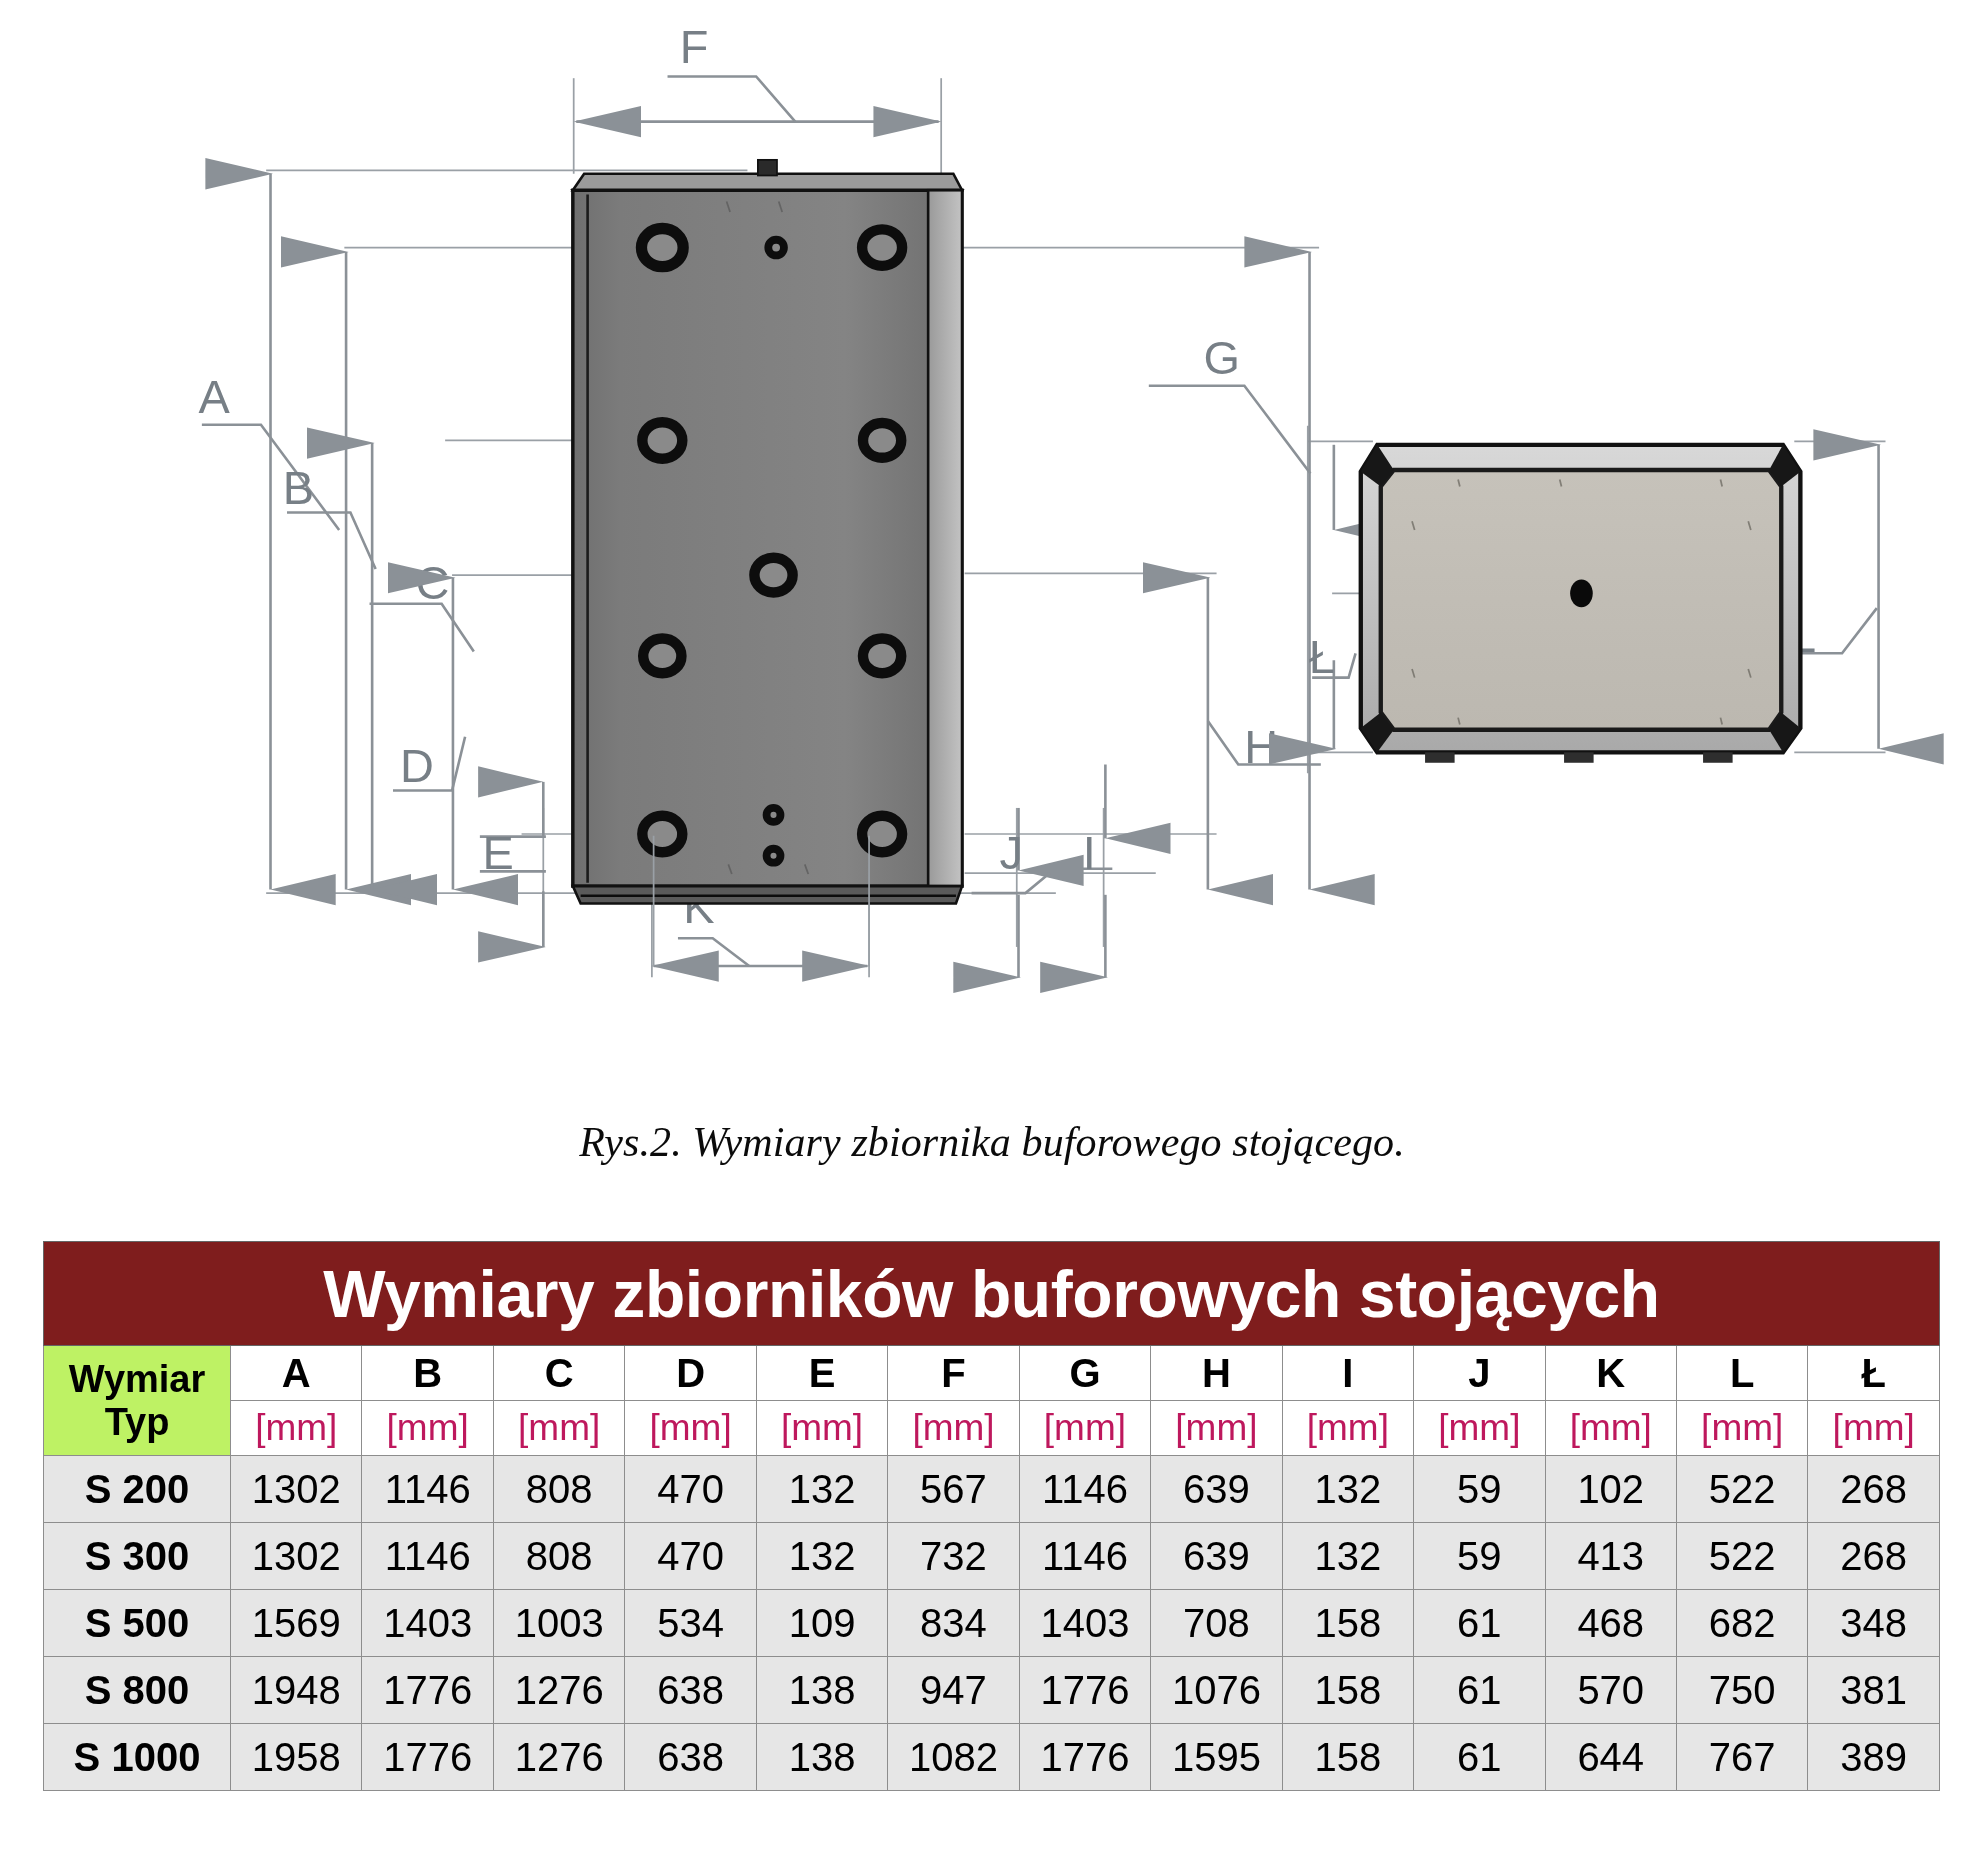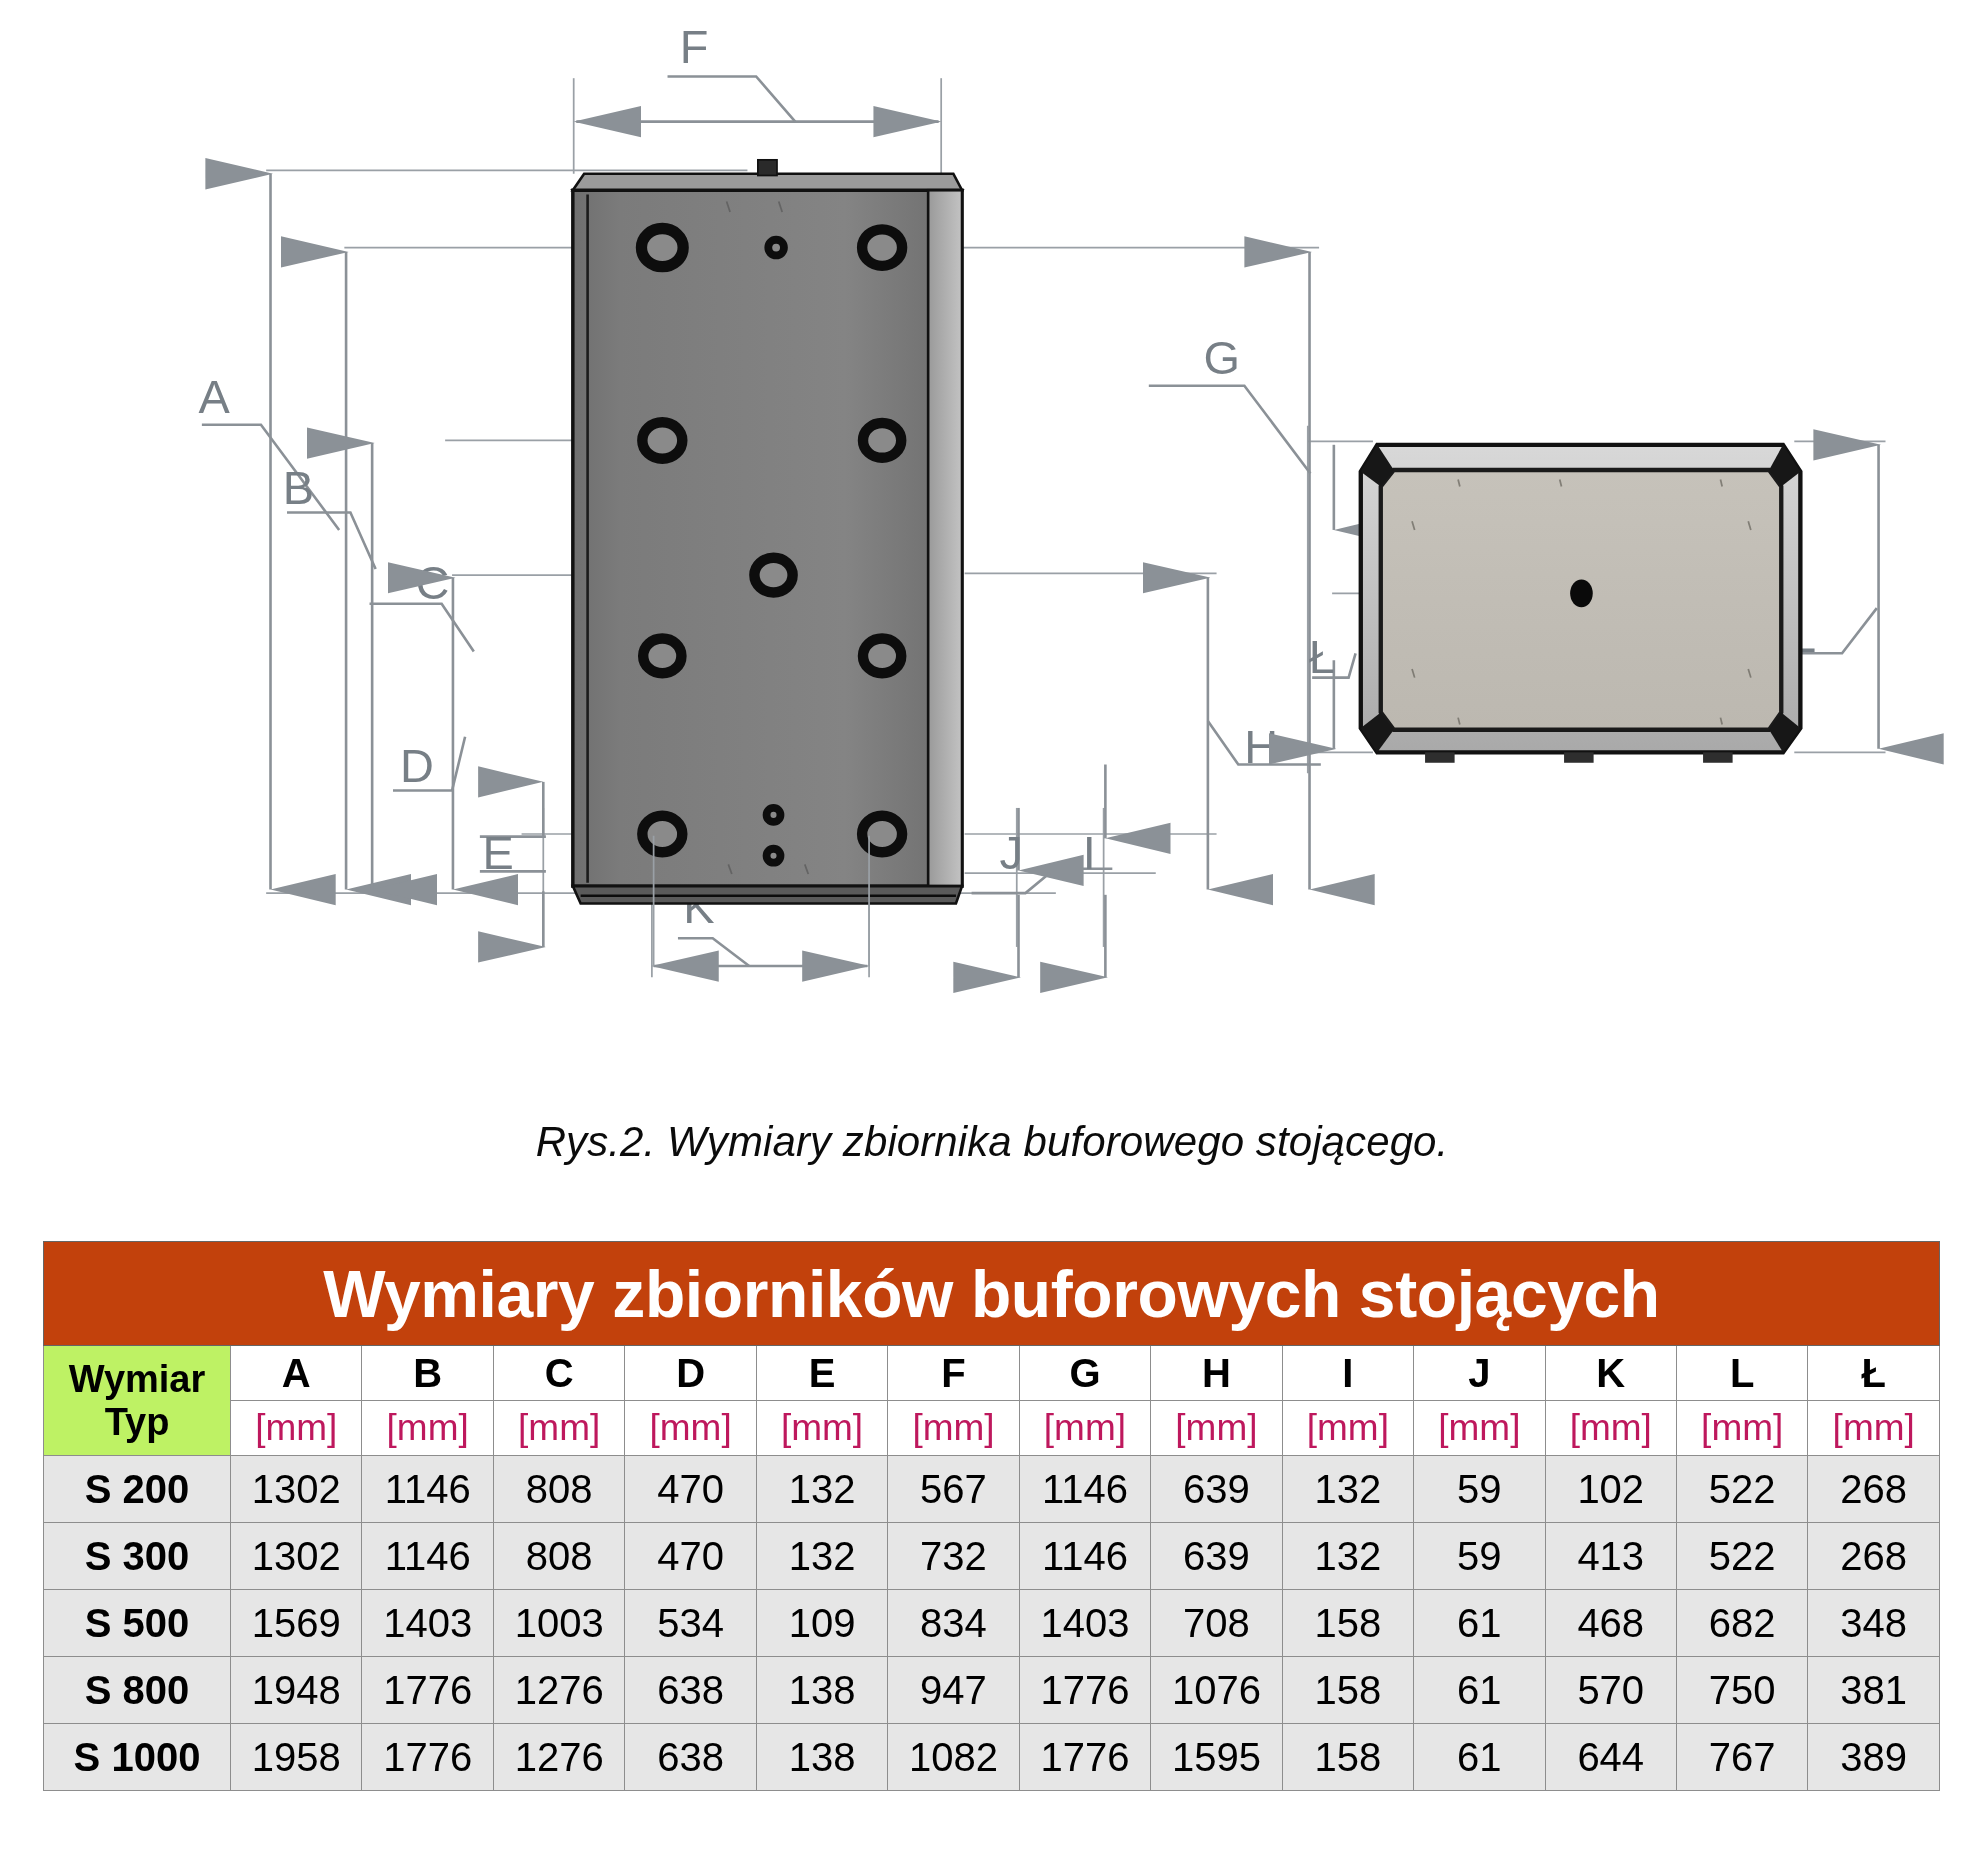--- a/index.html
+++ b/index.html
@@ -17,21 +17,21 @@
   .dimlabel{
     font-family:"Liberation Sans", sans-serif;
     font-size:54px;
     fill:#777f86;
     font-weight:400;
   }
   .caption{
     position:absolute;
     left:0;top:1118px;width:1984px;
     text-align:center;
-    font-family:Liberation Sans, sans-serif;
+    font-family:Liberation Serif, serif;
     font-style:italic;
     font-size:42px;
     color:#0b0b0b;
     letter-spacing:0.1px;
   }
   #table-wrap{
     position:absolute;
     left:43px;top:1241px;width:1897px;
   }
   table.dimtable{
@@ -41,21 +41,21 @@
     border:1.7px solid #7d7d7d;
   }
   table.dimtable td,table.dimtable th{
     border:0.9px solid #8d8d8d;
     padding:0;
     text-align:center;
     vertical-align:middle;
     font-family:"Liberation Sans", sans-serif;
   }
   .title-cell{
-    background:#c2410c;
+    background:#7f1d1d;
     color:#ffffff;
     font-size:66px;
     font-weight:bold;
     height:103px;
     border:0.9px solid #656565 !important;
     letter-spacing:-0.4px;
   }
   .hdr-letter{
     background:#ffffff;
     color:#000000;

